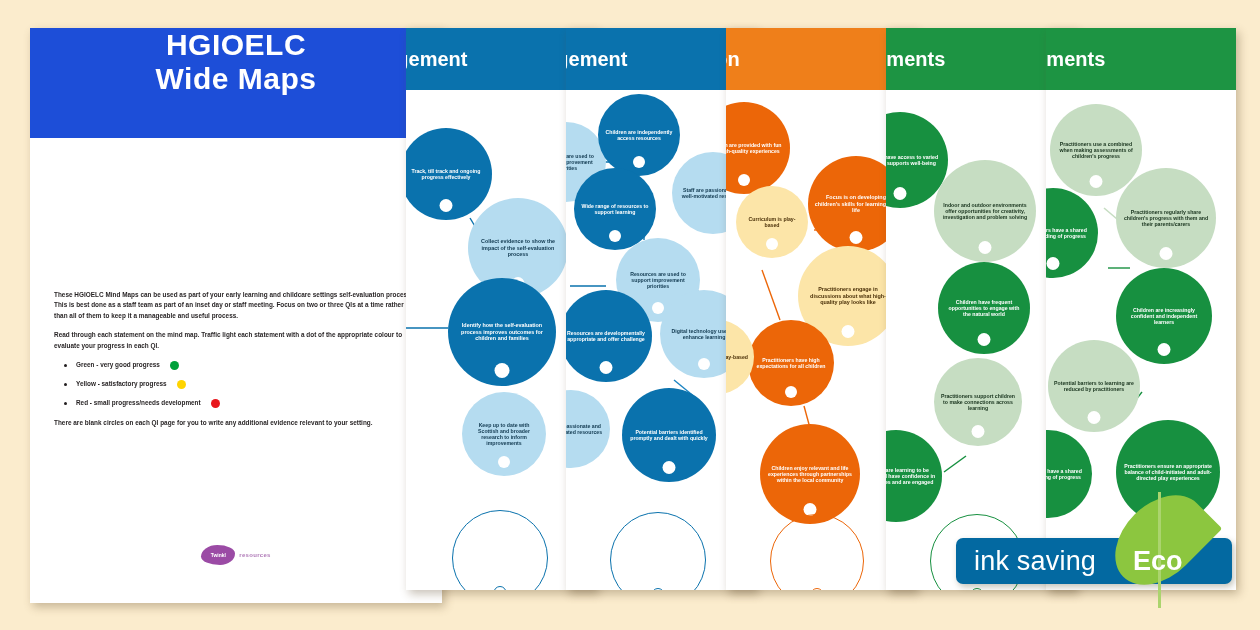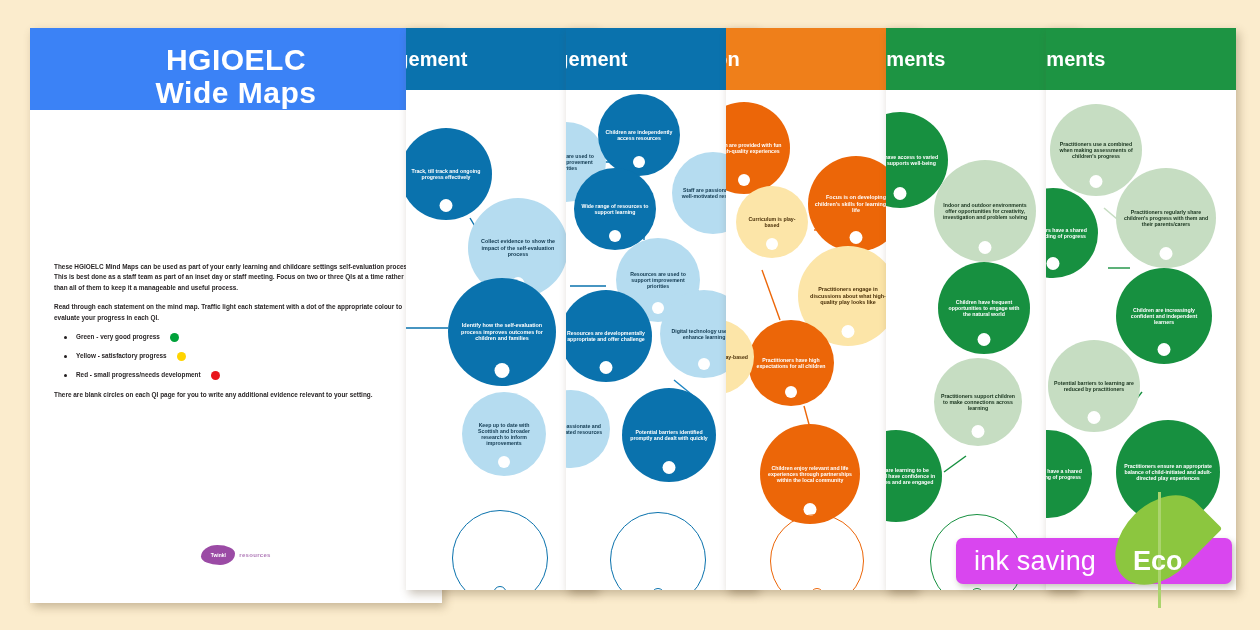--- a/index.html
+++ b/index.html
@@ -24,24 +24,24 @@
     box-shadow: 3px 4px 9px rgba(90,70,40,.33);
     overflow: hidden;
   }
 
   
   #cover {
     left: 30px; top: 28px;
     width: 412px; height: 575px;
   }
   .cover-band {
-    width: 100%; height: 82px;
-    background: #3b82f6;
+    width: 100%; height: 110px;
+    background: #1d4ed8;
     display: flex; flex-direction: column;
-    align-items: center; justify-content: flex-end;
+    align-items: center; justify-content: flex-start;
     border-bottom-right-radius: 6px 4px;
   }
   .cover-band .line {
     color: #fff;
     font-weight: bold;
     font-size: 30px;
     letter-spacing: .5px;
     line-height: 1.12;
     text-align: center;
   }
@@ -165,21 +165,21 @@
   
   #eco {
     position: absolute;
     left: 956px; top: 532px;
     width: 290px; height: 58px;
     z-index: 40;
   }
   .eco-bar {
     position: absolute; left: 0; top: 6px;
     width: 276px; height: 46px;
-    background: #d946ef;
+    background: #0369a1;
     border-radius: 7px;
     display: flex; align-items: center;
     padding-left: 18px;
     box-shadow: 2px 3px 6px rgba(60,60,30,.3);
   }
   .eco-ink {
     color: #fff; font-size: 27px; letter-spacing: .2px;
   }
   .eco-leaf {
     position: absolute;

